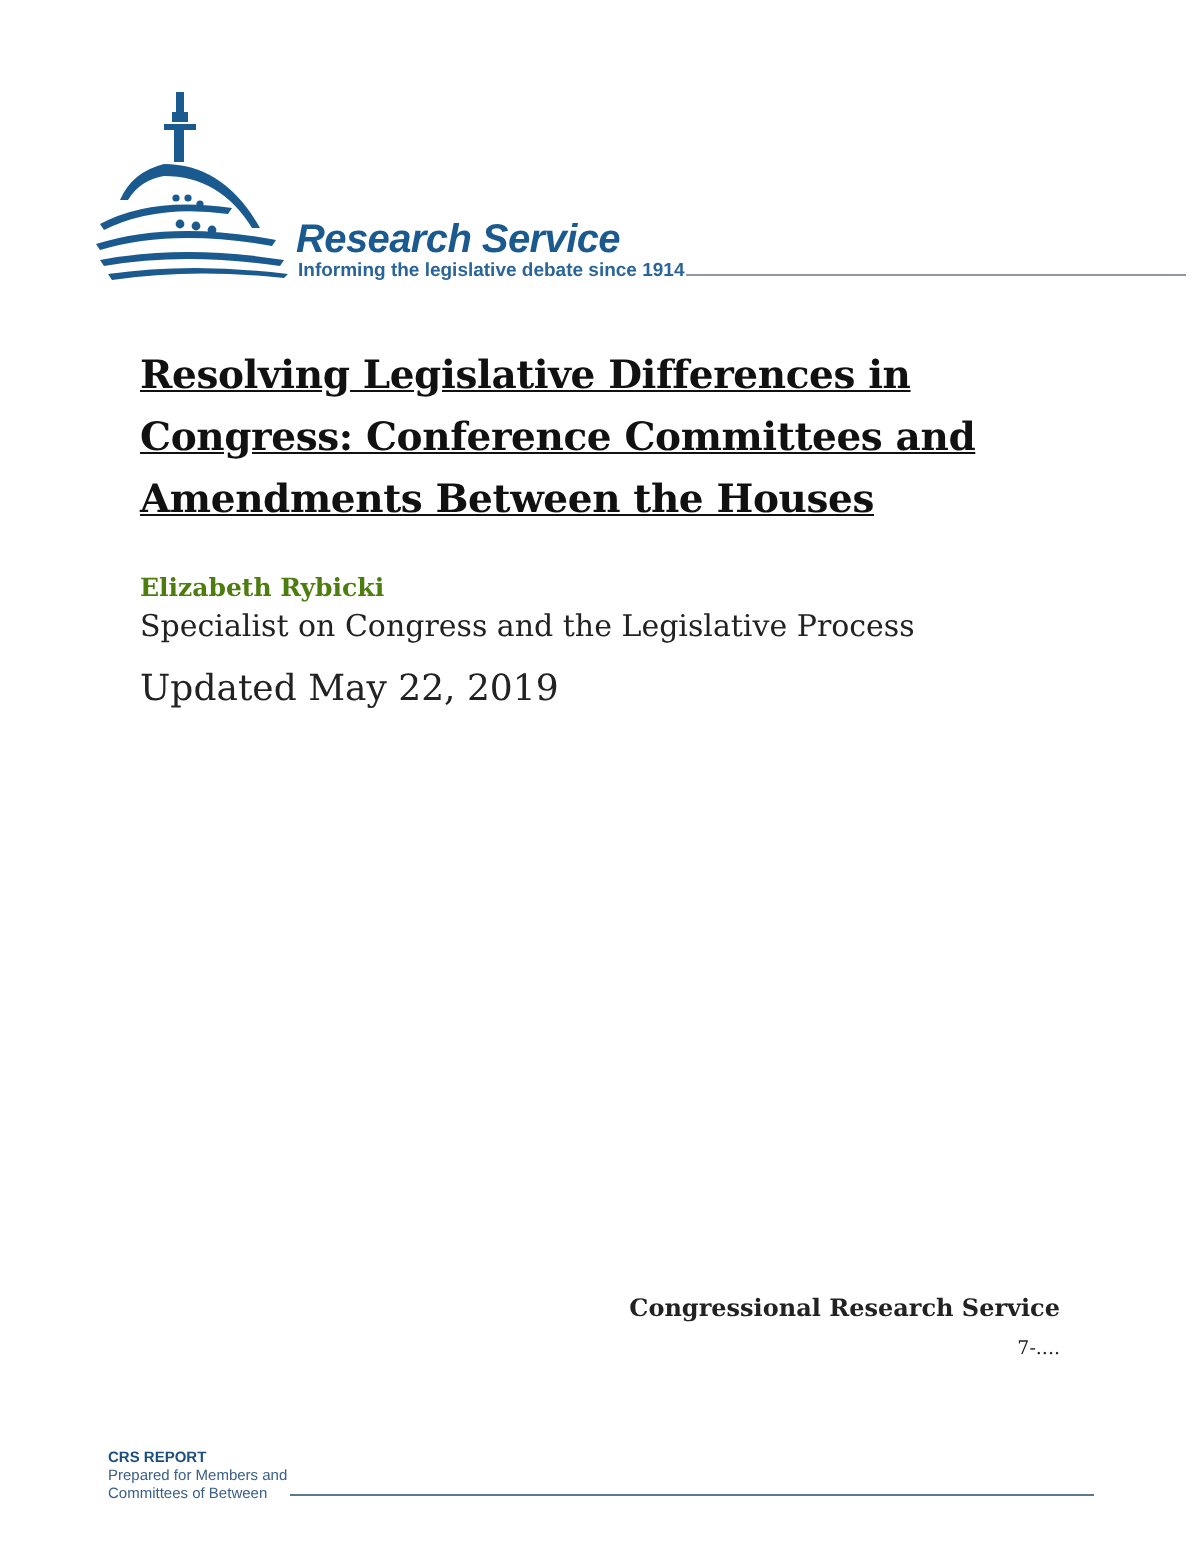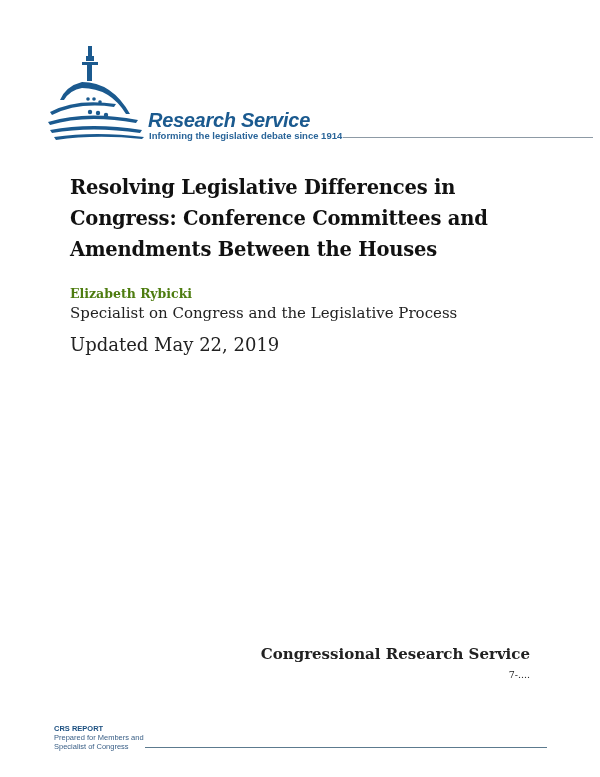--- a/index.html
+++ b/index.html
@@ -5,27 +5,27 @@
     html, body { margin: 0; padding: 0; background: #ffffff; }
     body { width: 600px; height: 777px; position: relative; overflow: hidden; font-family: "DejaVu Serif", serif; color: #111; }
     .logo { position: absolute; left: 46px; top: 42px; width: 520px; height: 100px; }
     .dome { position: absolute; left: 0; top: 0; width: 100px; height: 100px; }
     .brand-1, .brand-2 { position: absolute; font-family: "Liberation Sans", sans-serif; font-weight: bold; font-style: italic; color: #1b5a8f; letter-spacing: -0.3px; }
     .brand-1 { left: 96px; top: 50px; font-size: 19px; }
     .brand-2 { left: 102px; top: 67px; font-size: 20px; }
     .tagline { position: absolute; left: 103px; top: 88px; font-family: "Liberation Sans", sans-serif; font-size: 9.5px; font-weight: bold; color: #2a6599; }
     .tag-rule { position: absolute; left: 297px; top: 95px; width: 250px; height: 1px; background: #8d9aa5; }
 
-    .title { position: absolute; left: 70px; top: 172px; width: 470px; font-family: "DejaVu Serif", serif; font-weight: bold; font-size: 19.5px; line-height: 31px; color: #111; letter-spacing: -0.2px; }
+    .title { position: absolute; left: 70px; top: 172px; width: 470px; font-family: "DejaVu Serif", serif; font-weight: bold; font-size: 19.5px; line-height: 31px; color: #111; letter-spacing: -0.2px; text-decoration: underline; }
     .author { position: absolute; left: 70px; top: 286px; font-family: "DejaVu Serif", serif; font-weight: bold; font-size: 12.5px; color: #4d7c0f; }
     .author-title { position: absolute; left: 70px; top: 304px; font-family: "DejaVu Serif", serif; font-size: 15px; color: #222; }
     .updated { position: absolute; left: 70px; top: 334px; font-family: "DejaVu Serif", serif; font-size: 18px; color: #222; }
 
     .meta { position: absolute; right: 70px; top: 648px; text-align: right; font-family: "DejaVu Serif", serif; font-size: 9.5px; color: #222; }
-    .meta .org { font-weight: bold; font-size: 15px; margin-bottom: 7px; }
+    .meta .org { font-weight: bold; font-size: 12px; margin-bottom: 7px; }
     .meta div { line-height: 13px; margin-bottom: 3px; }
 
     .footer { position: absolute; left: 54px; top: 724px; font-family: "Liberation Sans", sans-serif; font-size: 7.5px; line-height: 9px; color: #3a5f86; }
     .footer .report { font-weight: bold; color: #1b4f80; }
     .footer-rule { position: absolute; left: 145px; top: 747px; width: 402px; height: 1px; background: #5c7a8e; }
   </style>
 </head>
 <body>
 
 <div class="logo">
@@ -60,15 +60,15 @@
 <div class="updated">Updated May 22, 2019</div>
 
 <div class="meta">
   <div class="org">Congressional Research Service</div>
   <div>7-....</div>
 </div>
 
 <div class="footer">
   <div class="report">CRS REPORT</div>
   <div>Prepared for Members and</div>
-  <div>Specialist of Congress</div>
+  <div>Committees of Between</div>
 </div>
 <div class="footer-rule"></div>
 
 </body></html>

